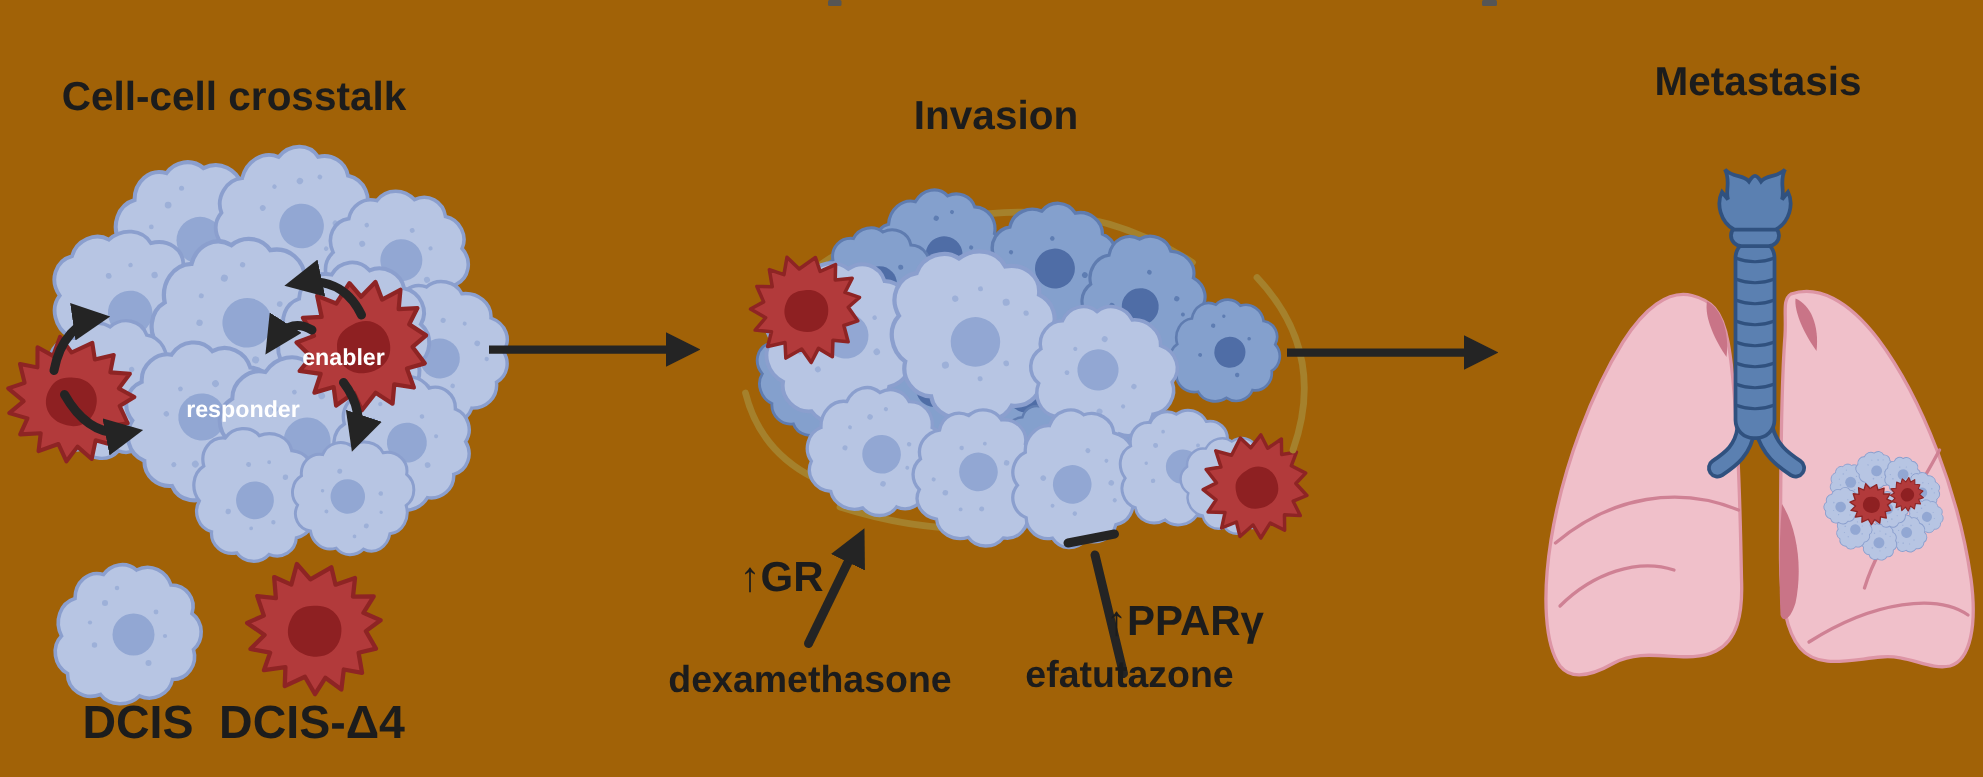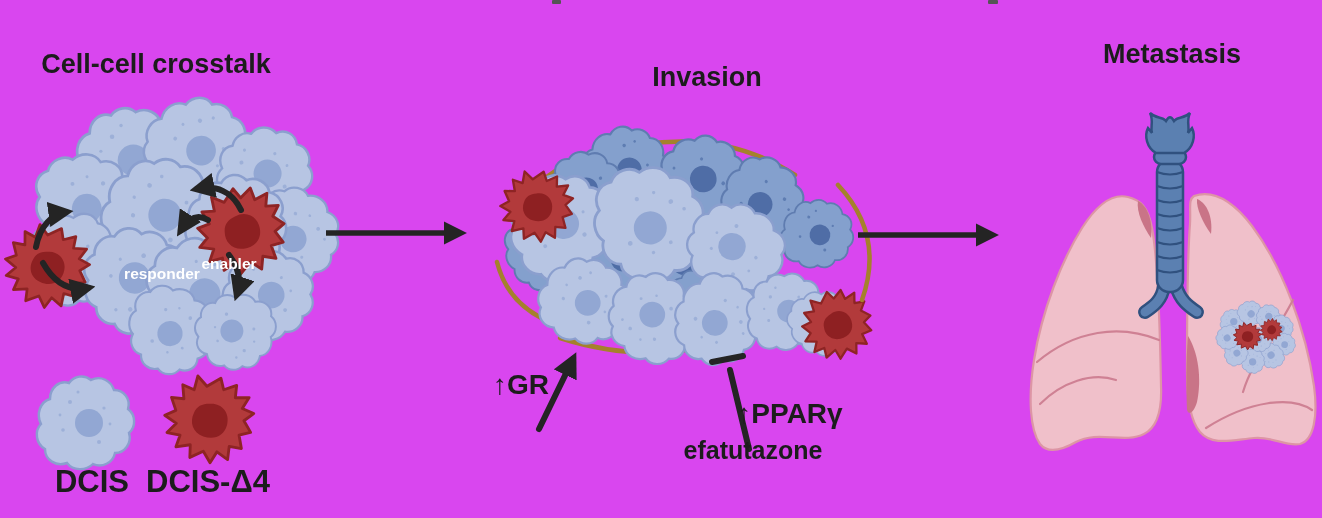--- a/index.html
+++ b/index.html
@@ -1,18 +1,18 @@
 <!DOCTYPE html>
 <html style="--ink: #242424; --label-ink: #1c1c1c; --label-on-red: #ffffff; --cell-light: #b7c5e3; --cell-light-stroke: #8b9fce; --nucleus-light: #92a7d3; --cell-mid: #84a0cd; --cell-mid-stroke: #5f7cb0; --nucleus-mid: #4f6da6; --red-cell: #b23a3b; --red-cell-stroke: #8e2424; --red-nucleus: #8e2022; --fiber: #a5812c; --lung: #f0c0ca; --lung-stroke: #dd95a5; --lung-shadow: #c97487; --lung-fissure: #cf8194; --trachea: #5b80b1; --trachea-stroke: #30517f;"><head>
 <meta charset="utf-8">
 <style>
   html,body{margin:0;padding:0;background:#fff;}
   #stage{
     position:relative;width:1322px;height:518px;overflow:hidden;
-    background:#d946ef;font-family:"Liberation Sans",sans-serif;
+    background:#a16207;font-family:"Liberation Sans",sans-serif;
   }
   svg{position:absolute;left:0;top:0;}
   .lbl{
     position:absolute;transform:translateX(-50%);
     font-weight:bold;color:var(--label-ink);
     white-space:nowrap;line-height:1;letter-spacing:0;
   }
   .title{font-size:27px;}
   .cell-tag{font-size:15.5px;color:var(--label-on-red);}
   .legend-lbl{font-size:31px;}
@@ -210,25 +210,26 @@
         <use href="#cellL" transform="translate(1236,353) scale(0.25) rotate(-30)"></use>
         <use href="#cellL" transform="translate(1228,338) scale(0.25) rotate(150)"></use>
         <use href="#cellL" transform="translate(1259,340) scale(0.26) rotate(-160)"></use>
         <use href="#cellR" transform="translate(1247,336) scale(0.3) rotate(15)"></use>
         <use href="#cellR" transform="translate(1271,330) scale(0.24) rotate(-40)"></use>
       </g>
     </g>
   </svg>
 
   <div class="lbl title" style="left:156px;top:51px;">Cell-cell crosstalk</div>
-  <div class="lbl title" style="left:664px;top:64px;margin-left:43px;">Invasion</div>
+  <div class="lbl title" style="left:664px;top:64px;">Invasion</div>
   <div class="lbl title" style="left:1172px;top:41px;">Metastasis</div>
 
-  <div class="lbl cell-tag" style="left:229px;top:231px;margin-top:25px;">enabler</div>
+  <div class="lbl cell-tag" style="left:229px;top:231px;">enabler</div>
   <div class="lbl cell-tag" style="left:162px;top:266px;">responder</div>
 
   <div class="lbl legend-lbl" style="left:92px;top:466px;">DCIS</div>
   <div class="lbl legend-lbl" style="left:208px;top:466px;">DCIS-Δ4</div>
 
   <div class="lbl receptor-lbl" style="left:521px;top:371px;">↑GR</div>
+  <div class="lbl drug-lbl" style="left:540px;top:441px;">dexamethasone</div>
   <div class="lbl receptor-lbl" style="left:790px;top:400px;">↑PPARγ</div>
   <div class="lbl drug-lbl" style="left:753px;top:438px;">efatutazone</div>
 </div>
 
 </body></html>

